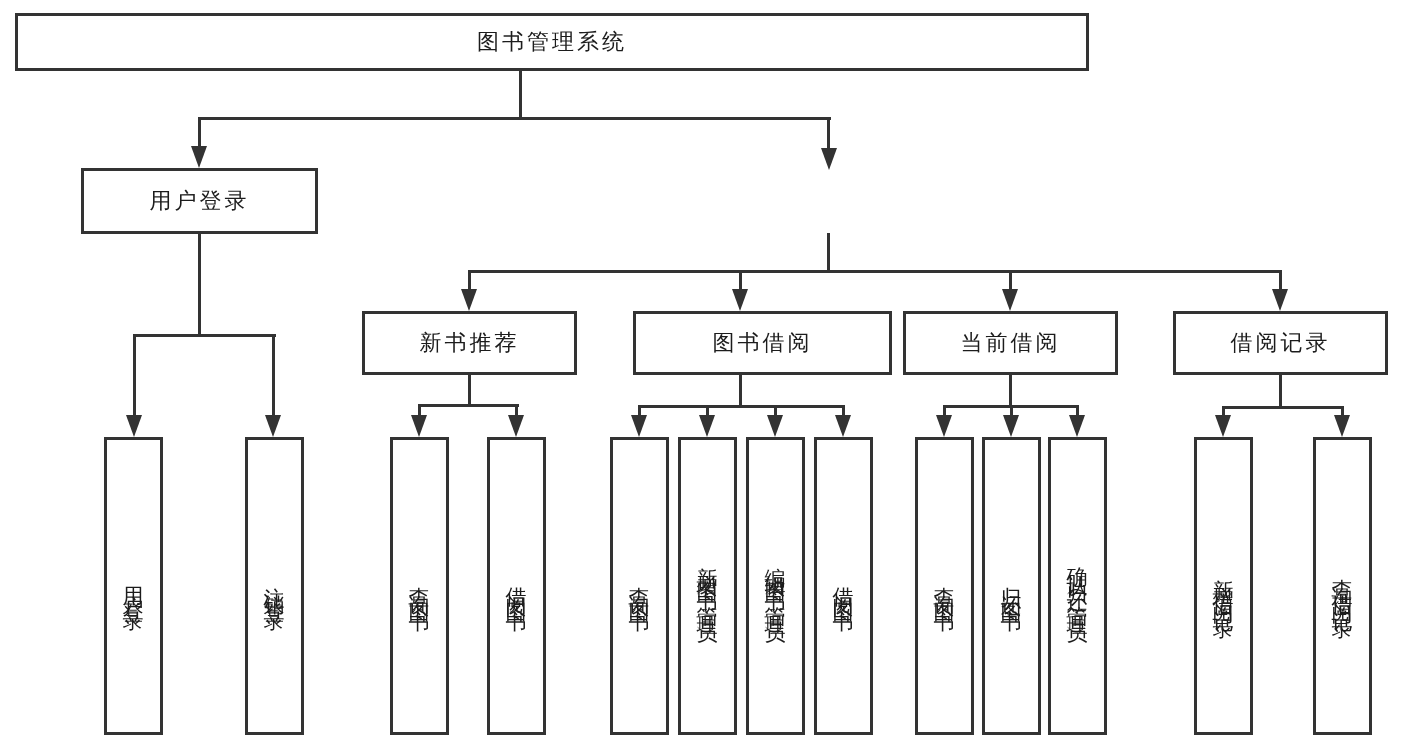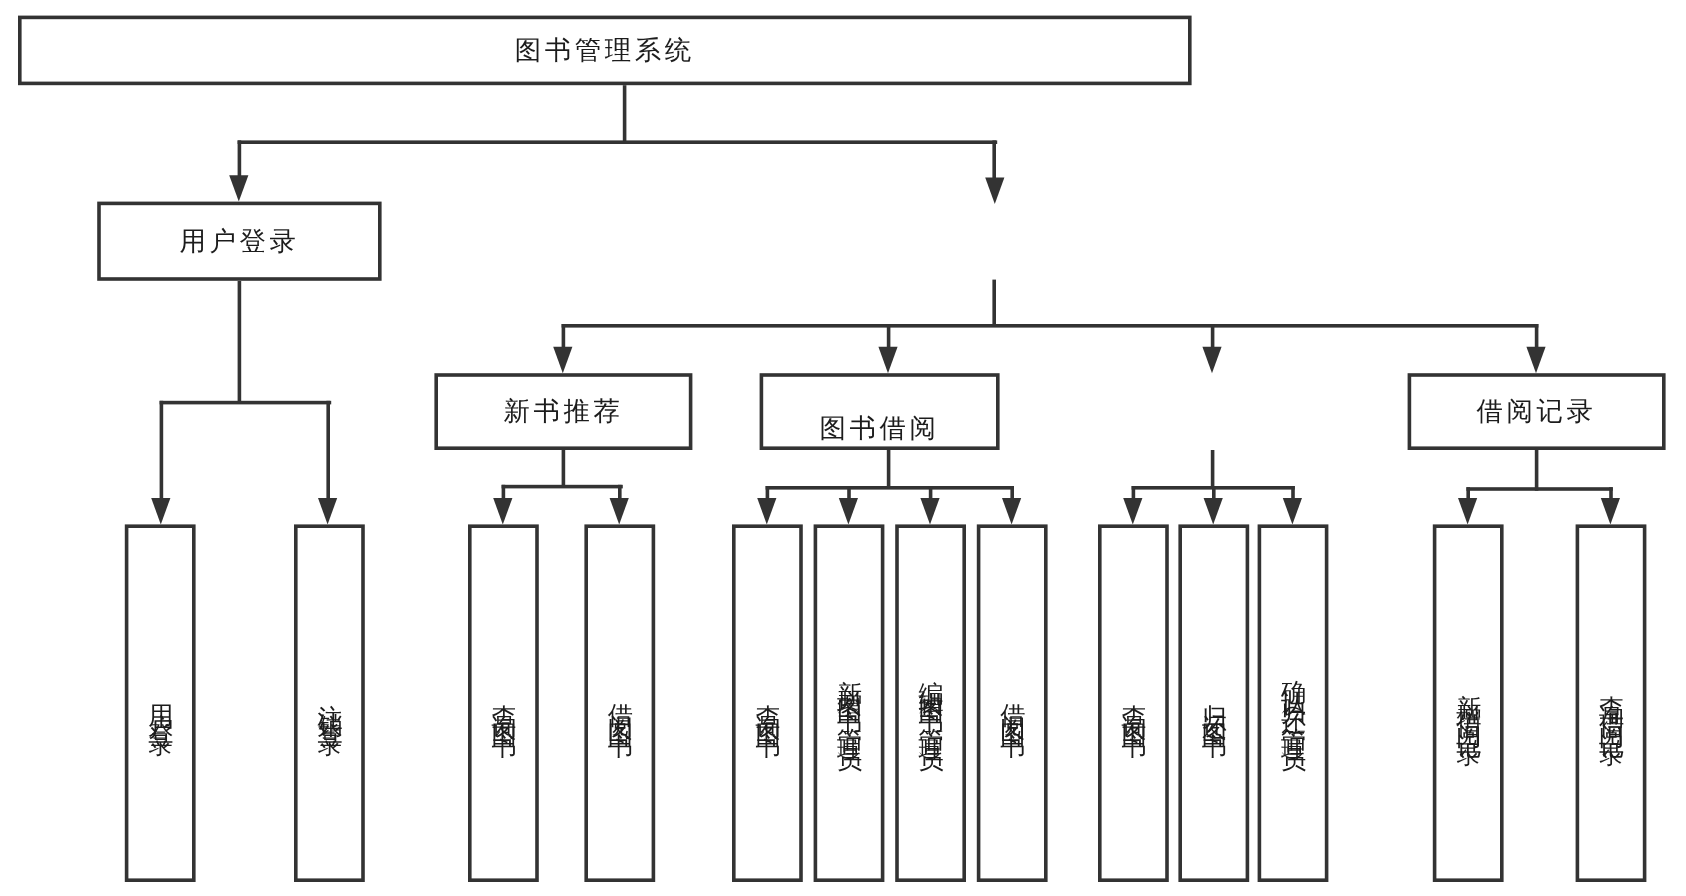--- a/index.html
+++ b/index.html
@@ -90,37 +90,40 @@
   <div class="arrow" style="left:1003px;top:415px;"></div>
   <div class="arrow" style="left:1069px;top:415px;"></div>
 
   <div class="vline" style="left:1279px;top:375px;height:34px;"></div>
   <div class="hline" style="left:1222px;top:406px;width:122px;"></div>
   <div class="vline" style="left:1222px;top:406px;height:11px;"></div>
   <div class="vline" style="left:1341px;top:406px;height:11px;"></div>
   <div class="arrow" style="left:1215px;top:415px;"></div>
   <div class="arrow" style="left:1334px;top:415px;"></div>
 
-  <div class="box" style="left:15px;top:13px;width:978px;height:58px;">
+  <div class="box" style="left:15px;top:13px;width:1074px;height:58px;">
     <span>图书管理系统</span>
   </div>
 
   <div class="box" style="left:81px;top:168px;width:237px;height:66px;">
     <span>用户登录</span>
   </div>
 
 
   <div class="box" style="left:362px;top:311px;width:215px;height:64px;">
     <span>新书推荐</span>
   </div>
 
-  <div class="box" style="left:633px;top:311px;width:200px;height:64px;align-items:flex-end;">
+  <div class="box" style="left:633px;top:311px;width:259px;height:64px;">
     <span>图书借阅</span>
   </div>
 
+  <div class="box" style="left:903px;top:311px;width:215px;height:64px;">
+    <span>当前借阅</span>
+  </div>
 
   <div class="box" style="left:1173px;top:311px;width:215px;height:64px;">
     <span>借阅记录</span>
   </div>
 
   <div class="leaf" style="left:104px;">
     <span>用户登录</span>
   </div>
   <div class="leaf" style="left:245px;">
     <span>注销登录</span>

